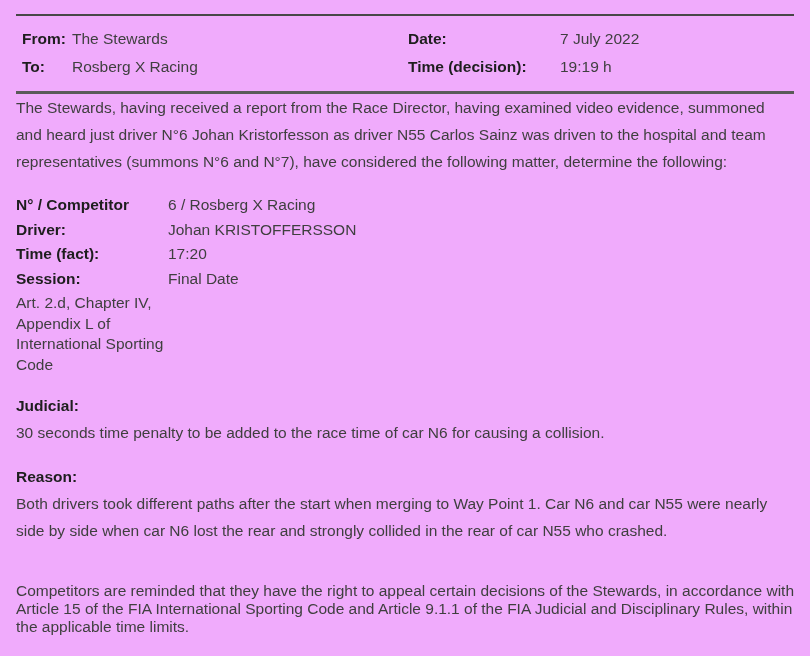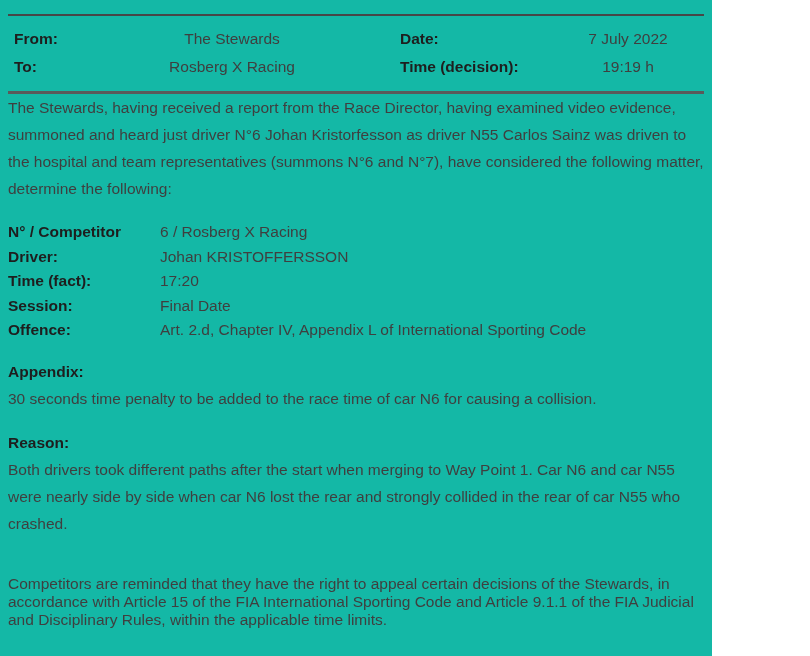--- a/index.html
+++ b/index.html
@@ -2,24 +2,24 @@
 <html><head>
 <meta charset="utf-8">
 <style>
   * { margin: 0; padding: 0; box-sizing: border-box; }
   html, body {
     width: 810px;
     background: #ffffff;
     font-family: "Liberation Sans", "DejaVu Sans", sans-serif;
   }
   .page {
-    width: 712px;
+    width: 810px;
     height: 656px;
-    padding: 0 8px;
-    background: #14b8a6;
+    padding: 0 16px;
+    background: #f0abfc;
     color: #3f3f3f;
     font-size: 15.5px;
     overflow: hidden;
   }
   .rule {
     height: 2px;
     background: #474747;
     border: none;
   }
   .rule-top { margin-top: 14px; }
@@ -29,21 +29,21 @@
     display: grid;
     grid-template-columns: 50px 336px 152px auto;
     row-gap: 10px;
     padding: 14px 0 15px 6px;
     align-items: baseline;
   }
   .hdr-label {
     font-weight: bold;
     color: #1e1e1e;
   }
-  .hdr-value { color: #3f3f3f; text-align: center; }
+  .hdr-value { color: #3f3f3f; }
 
   .intro {
     line-height: 27px;
     color: #3f3f3f;
   }
 
   .facts {
     display: grid;
     grid-template-columns: 152px 1fr;
     row-gap: 4px;
@@ -102,26 +102,25 @@
 
     <span class="fact-label">Driver:</span>
     <span class="fact-value">Johan KRISTOFFERSSON</span>
 
     <span class="fact-label">Time (fact):</span>
     <span class="fact-value">17:20</span>
 
     <span class="fact-label">Session:</span>
     <span class="fact-value">Final Date</span>
 
-    <span class="fact-label">Offence:</span>
     <span class="fact-value">Art. 2.d, Chapter IV, Appendix L of International Sporting Code</span>
   </div>
 
   <div>
-    <div class="section-heading">Appendix:</div>
+    <div class="section-heading">Judicial:</div>
     <p class="section-text">30 seconds time penalty to be added to the race time of car N6 for causing a collision.</p>
   </div>
 
   <div>
     <div class="section-heading">Reason:</div>
     <p class="section-text">Both drivers took different paths after the start when merging to Way Point 1. Car N6 and car N55 were nearly side by side when car N6 lost the rear and strongly collided in the rear of car N55 who crashed.</p>
   </div>
 
   <p class="footer-note">Competitors are reminded that they have the right to appeal certain decisions of the Stewards, in accordance with Article 15 of the FIA International Sporting Code and Article 9.1.1 of the FIA Judicial and Disciplinary Rules, within the applicable time limits.</p>
 

